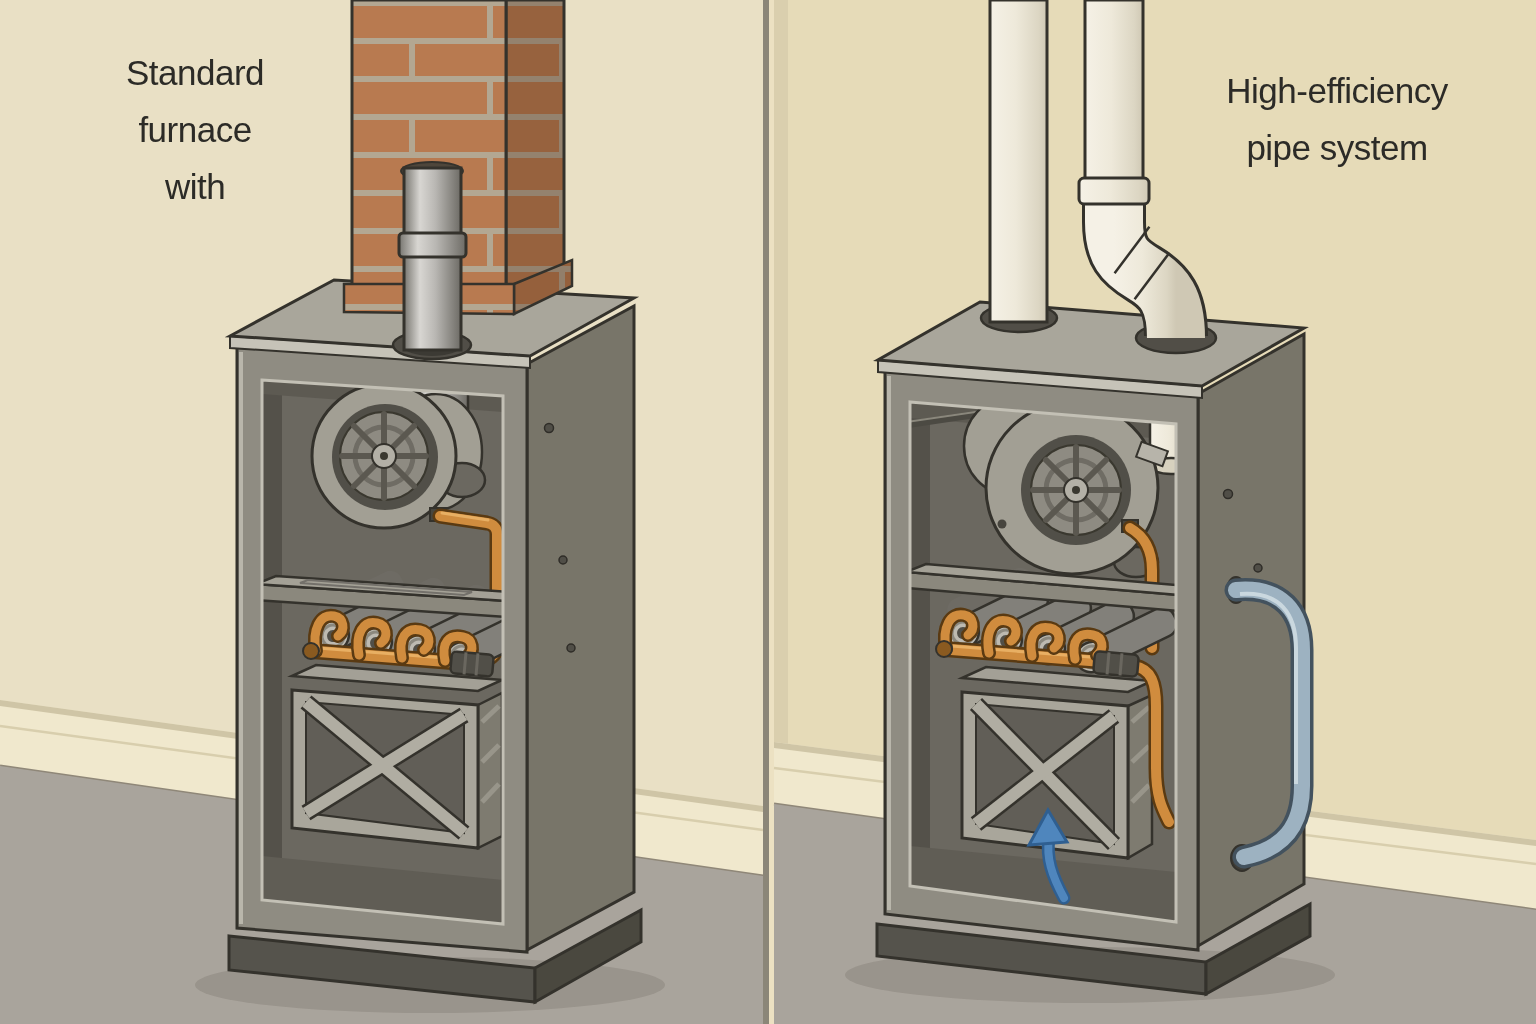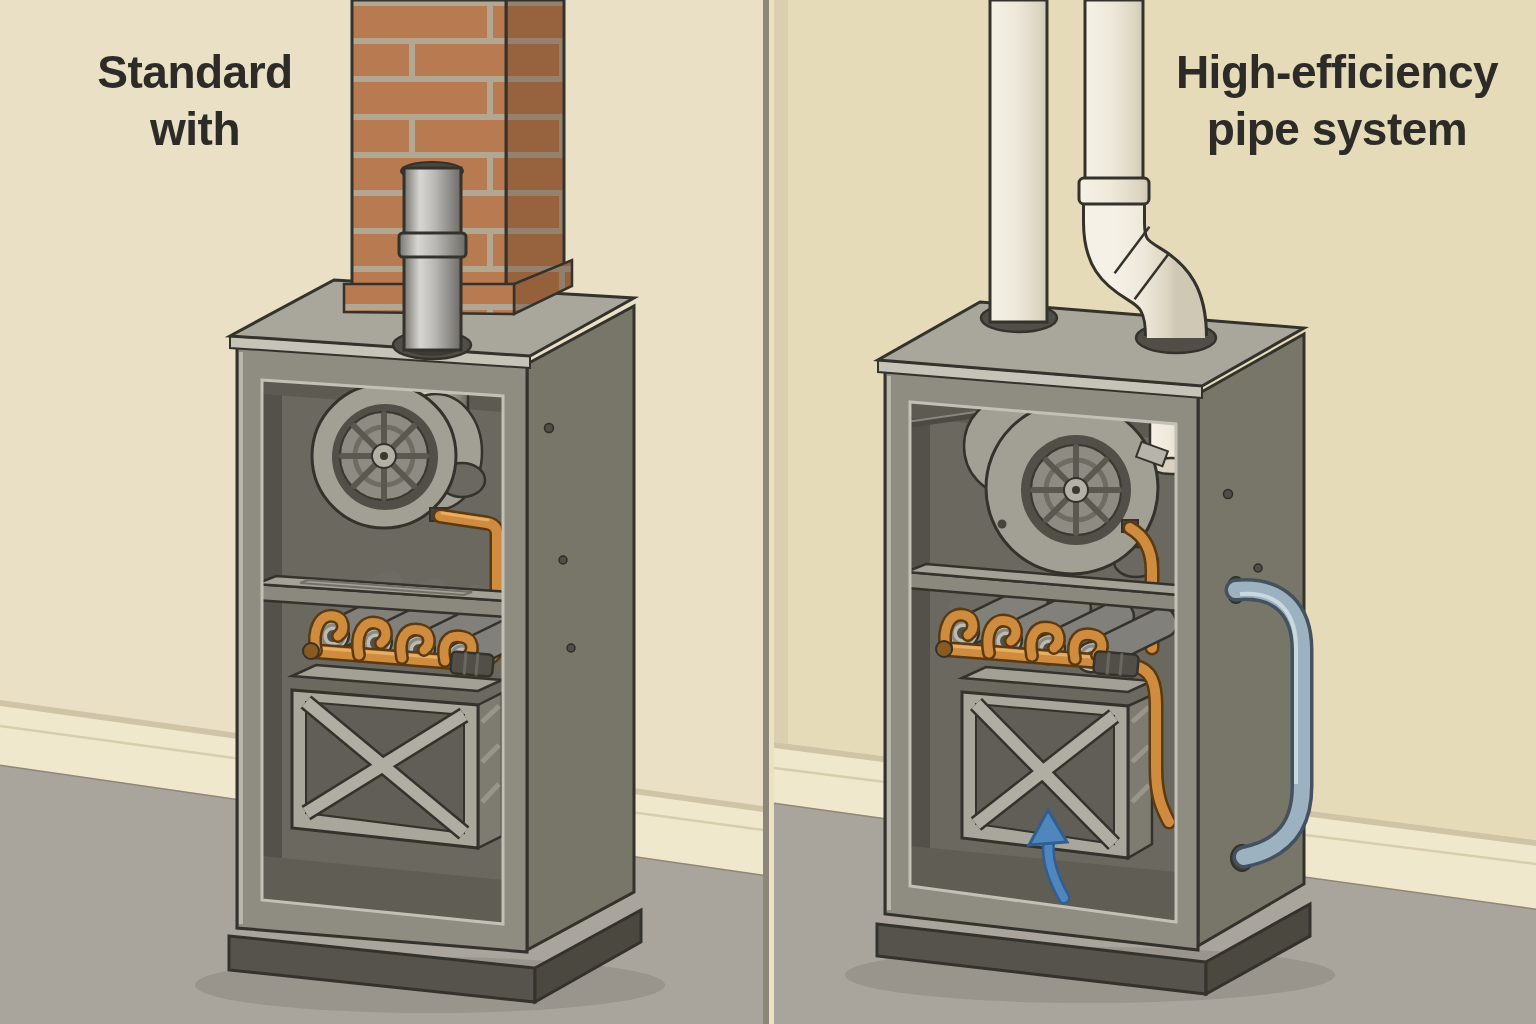--- a/index.html
+++ b/index.html
@@ -1,22 +1,22 @@
 <!DOCTYPE html>
 <html style="--text: #2c2b27; --ink: #34322c; --wall-left: #e9e0c5; --wall-right: #e6dbb8; --baseboard: #f0e8cd; --baseboard-line: #cfc5a6; --floor: #a9a49c; --divider-dark: #8b8678; --divider-light: #ece1c2; --cabinet-front: #8f8c82; --cabinet-side: #787569; --cabinet-top: #a9a69b; --cabinet-lip: #c6c3b8; --interior: #6b6860; --interior-shade: #56534c; --plinth: #55534c; --fan-housing: #a29f94; --fan-ring: #514f48; --fan-wheel: #8e8b82; --fan-hub: #b3b0a6; --shelf-top: #a4a196; --shelf-front: #8b887d; --burner: #82807a; --burner-dark: #6e6b64; --burner-cap: #bdbab1; --gas-pipe: #d08c3e; --gas-pipe-outline: #5a3a12; --gas-highlight: #eab267; --hx-top: #a3a096; --hx-front: #a9a69b; --hx-recess: #615e57; --hx-side: #7e7b70; --hx-stripe: #98958a; --hx-bar: #b0ada2; --brick: #b87a50; --mortar: #b3a792; --pvc: #eee9da; --hose: #9db2c1; --hose-outline: #43525e; --hose-highlight: #cfdbe2; --arrow: #4f86bd; --arrow-outline: #2f5f91; --screw: #504e47; --shadow: rgba(40,36,28,0.12);"><head>
 <meta charset="utf-8">
 <style>
   html,body{margin:0;padding:0;background:#888;}
   .stage{position:relative;width:1536px;height:1024px;overflow:hidden;
          font-family:"Liberation Sans","DejaVu Sans",sans-serif;}
   .stage svg{position:absolute;left:0;top:0;display:block;}
-  .title{position:absolute;text-align:center;font-weight:700;
-         color:var(--text,#2c2b27);font-size:46px;line-height:57px;letter-spacing:-0.5px;}
+  .title{position:absolute;text-align:center;font-weight:400;
+         color:var(--text,#2c2b27);font-size:35px;line-height:57px;letter-spacing:-0.5px;}
   .title-left{left:8px;top:44px;width:374px;}
-  .title-right{left:1146px;top:44px;width:382px;text-align:center;}
+  .title-right{left:1146px;top:62px;width:382px;text-align:center;}
   .tline{display:block;}
 </style>
 </head>
 <body>
 
 <div class="stage">
 <svg width="1536" height="1024" viewBox="0 0 1536 1024">
   <defs>
     <pattern id="brickP" width="150" height="76" patternUnits="userSpaceOnUse">
       <rect width="150" height="76" fill="var(--brick)"></rect>
@@ -402,19 +402,20 @@
 
     <g fill="var(--screw)" stroke="#2f2d28" stroke-width="1.5">
       <circle cx="1228" cy="494" r="4.5"></circle>
           <circle cx="1258" cy="568" r="4"></circle>
     </g>
   </g>
 </svg>
 
   <div class="title title-left">
     <span class="tline">Standard</span>
+    <span class="tline">furnace</span>
     <span class="tline">with</span>
   </div>
   <div class="title title-right">
     <span class="tline">High-efficiency</span>
     <span class="tline">pipe system</span>
   </div>
 </div>
 
 </body></html>

